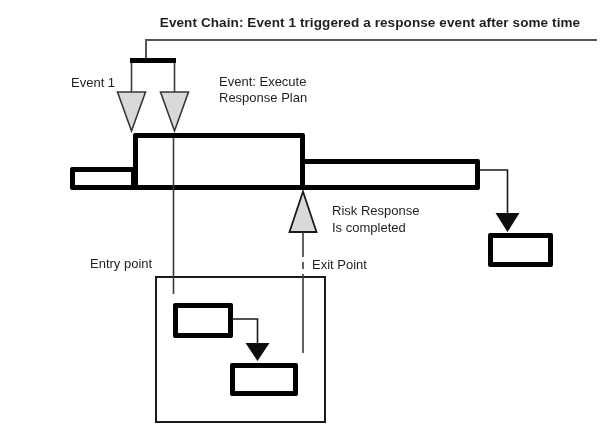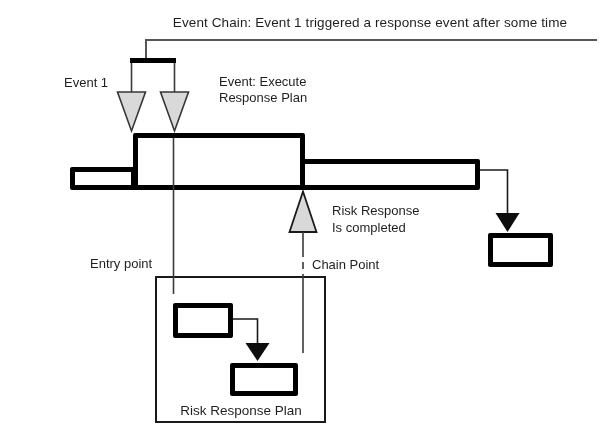--- a/index.html
+++ b/index.html
@@ -11,22 +11,22 @@
     --text:#1f1f1f;
     --bracket-line:#555555;
     --arrowhead:#0d0d0d;
   }
   html,body{margin:0;padding:0;background:#fff;}
   #canvas{
     position:relative;width:600px;height:443px;background:#ffffff;overflow:hidden;
     font-family:"Liberation Sans", sans-serif;color:var(--text);
   }
   .lbl{position:absolute;font-size:13px;line-height:16px;white-space:pre-line;}
-  .title{left:150px;top:15px;width:440px;text-align:center;font-size:13.5px;font-weight:400;letter-spacing:.1px;}
-  .lbl-event1{left:64px;top:75px;}
+  .title{left:150px;top:15px;width:440px;text-align:center;font-size:13.5px;font-weight:700;letter-spacing:.1px;}
+  .lbl-event1{left:71px;top:75px;}
   .lbl-response-event{left:219px;top:74px;}
   .lbl-risk-completed{left:332px;top:202px;line-height:17px;}
   .lbl-entry{left:90px;top:256px;width:79px;text-align:left;}
   .lbl-exit{left:312px;top:257px;}
   .lbl-plan{left:156px;top:403px;width:170px;text-align:center;font-size:13.5px;}
   .bar{position:absolute;box-sizing:border-box;background:#ffffff;border:5px solid var(--bar-border);border-radius:2px;}
   .bar-pred{left:70px;top:167px;width:66px;height:23px;}
   .bar-main{left:133px;top:133px;width:172px;height:57px;}
   .bar-succ{left:300px;top:159px;width:180px;height:31px;}
   .bar-next{left:488px;top:233px;width:65px;height:34px;}
@@ -84,16 +84,15 @@
     <polygon class="head" points="245.5,343 269.5,343 257.5,361"></polygon>
   </svg>
 
   <div class="lbl title">Event Chain: Event 1 triggered a response event after some time</div>
   <div class="lbl lbl-event1">Event 1</div>
   <div class="lbl lbl-response-event">Event: Execute
 Response Plan</div>
   <div class="lbl lbl-risk-completed">Risk Response
 Is completed</div>
   <div class="lbl lbl-entry">Entry point</div>
-  <div class="lbl lbl-exit">Chain Point</div>
-  <div class="lbl lbl-plan">Risk Response Plan</div>
+  <div class="lbl lbl-exit">Exit Point</div>
 
 </div>
 
 </body></html>

